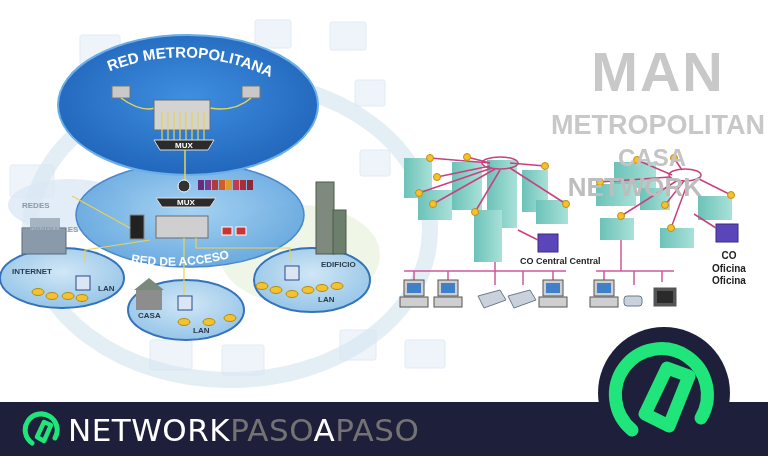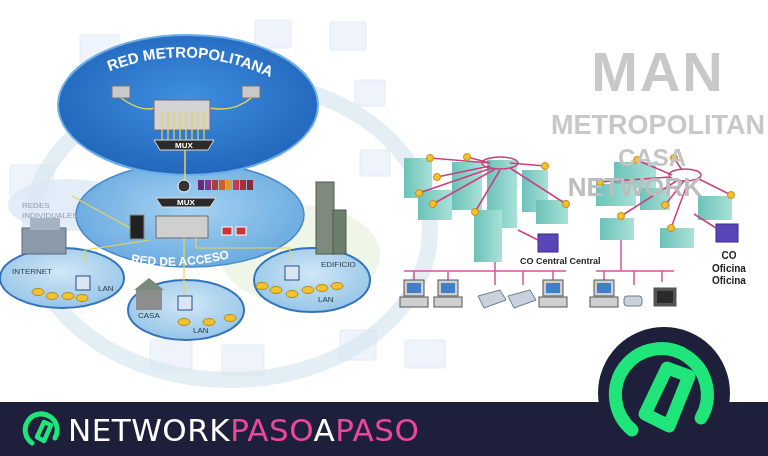--- a/index.html
+++ b/index.html
@@ -3,28 +3,28 @@
 <meta charset="utf-8">
 <style>
   html,body{margin:0;padding:0;}
   body{width:768px;height:456px;overflow:hidden;background:#ffffff;position:relative;font-family:"Liberation Sans",sans-serif;}
   .stage{position:absolute;left:0;top:0;width:768px;height:456px;}
   svg text{font-family:"Liberation Sans",sans-serif;}
   .banner{position:absolute;left:0;top:402px;width:768px;height:54px;background:#1e1f3b;}
   .brand{position:absolute;left:22px;top:408px;height:44px;display:flex;align-items:center;}
   .brand-text{font-family:"DejaVu Sans",sans-serif;font-size:31px;letter-spacing:0.5px;line-height:1;margin-left:6px;font-weight:normal;}
   .brand-white{color:#ffffff;}
-  .brand-green{color:#ec4899;}
+  .brand-green{color:#737373;}
   .brand-white2{color:#ffffff;}
   .big-logo{position:absolute;left:597px;top:326px;width:134px;height:134px;}
   .man-title{position:absolute;left:568px;top:44px;width:180px;text-align:center;color:#c8c8c8;font-weight:bold;font-size:56px;letter-spacing:2px;line-height:1;}
   .man-sub{position:absolute;left:532px;top:112px;width:252px;text-align:center;color:#c8c8c8;font-weight:bold;font-size:27px;line-height:1;}
   .man-area{position:absolute;left:592px;top:146px;width:120px;text-align:center;color:#c4c4c4;font-weight:bold;font-size:24px;line-height:1;}
   .man-network{position:absolute;left:550px;top:174px;width:170px;text-align:center;color:#bdbdbd;font-weight:bold;font-size:26px;line-height:1;}
-  .lbl{position:absolute;font-weight:normal;line-height:1;}
+  .lbl{position:absolute;font-weight:bold;line-height:1;}
   .co-label{position:absolute;font-size:10px;color:#222;font-weight:bold;line-height:1.25;text-align:center;}
 </style>
 </head>
 <body>
 
 <div class="stage">
 <svg width="768" height="456" viewBox="0 0 768 456" xmlns="http://www.w3.org/2000/svg">
   <defs>
     <radialGradient id="gTop" cx="50%" cy="45%" r="60%">
       <stop offset="0%" stop-color="#3f8fe0"></stop>
@@ -258,21 +258,21 @@
       <path d="M478 296 L500 290 L506 300 L484 308 Z"></path>
       <path d="M508 296 L530 290 L536 300 L514 308 Z"></path>
       <rect x="624" y="296" width="18" height="10" rx="3"></rect>
     </g>
   </g>
 </svg>
 </div>
 
 <div class="lbl" style="left:22px;top:202px;font-size:8px;color:#8a9aa8;">
   <div>REDES</div>
-  <div style="margin-top:2px;">INDIVIDUALES</div>
+  <div style="margin-top:16px;">INDIVIDUALES</div>
 </div>
 <div class="lbl" style="left:12px;top:268px;font-size:8px;color:#2b3b4b;">INTERNET</div>
 <div class="lbl" style="left:98px;top:285px;font-size:8px;color:#2b3b4b;">LAN</div>
 <div class="lbl" style="left:138px;top:312px;font-size:8px;color:#2b3b4b;">CASA</div>
 <div class="lbl" style="left:193px;top:327px;font-size:8px;color:#2b3b4b;">LAN</div>
 <div class="lbl" style="left:321px;top:261px;font-size:8px;color:#2b3b4b;">EDIFICIO</div>
 <div class="lbl" style="left:318px;top:296px;font-size:8px;color:#2b3b4b;">LAN</div>
 
 <div class="man-title">MAN</div>
 <div class="man-sub">METROPOLITAN</div>

